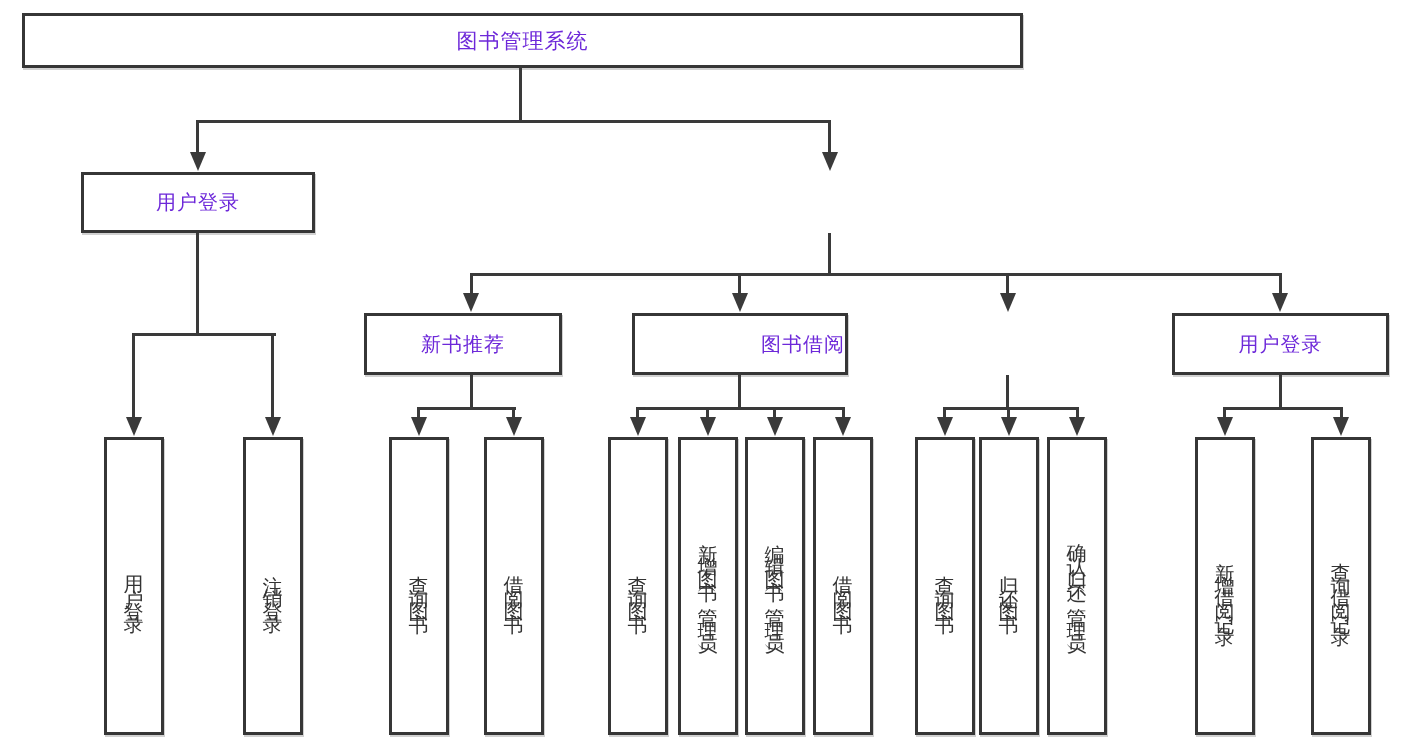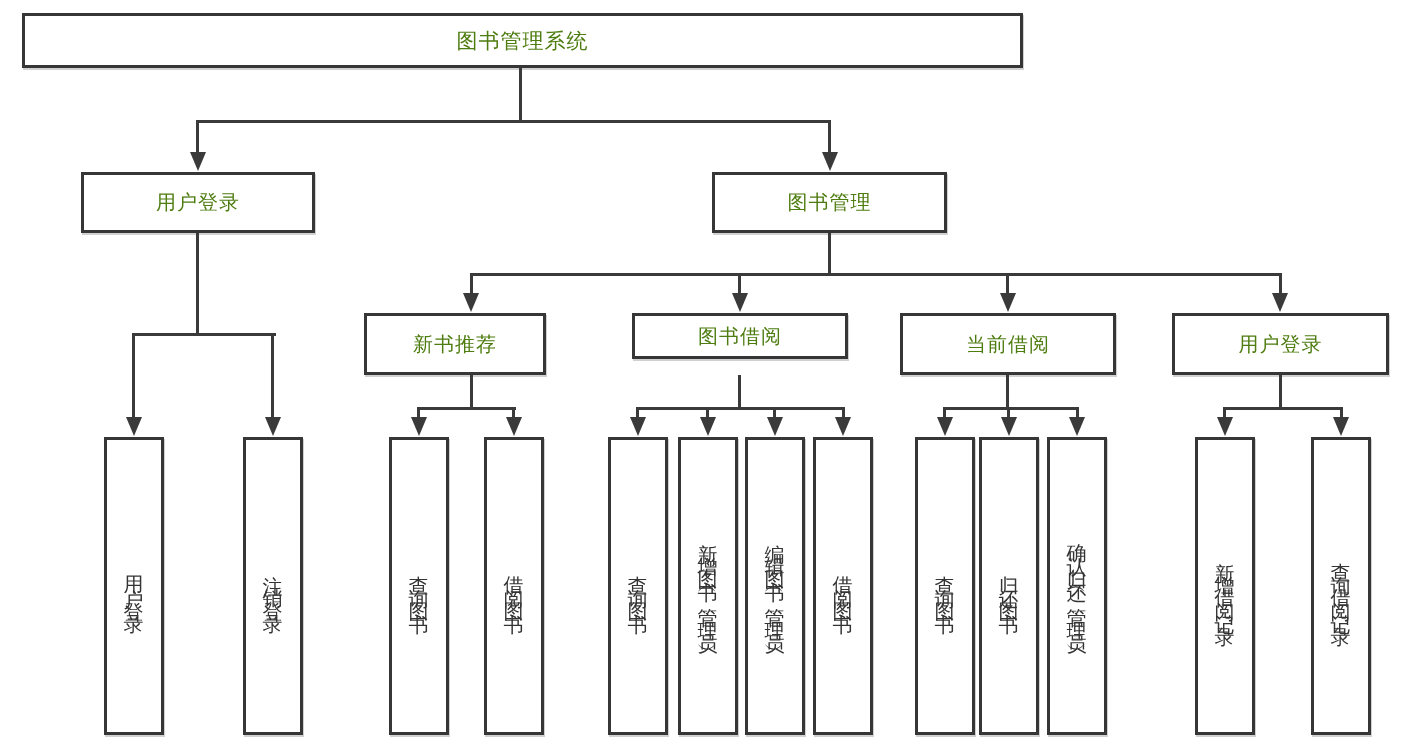--- a/index.html
+++ b/index.html
@@ -22,21 +22,21 @@
     box-sizing: border-box;
     border: 3px solid #363636;
     background: #ffffff;
     display: flex;
     align-items: center;
     justify-content: center;
     box-shadow: 1px 2px 0 rgba(90,90,90,0.28);
   }
   .node .lbl {
     font-size: 20px;
-    color: #4d7c0f;
+    color: #6d28d9;
     letter-spacing: 1px;
     white-space: nowrap;
   }
   .node.root .lbl { font-size: 21px; }
   .leaf {
     position: absolute;
     box-sizing: border-box;
     width: 60px;
     height: 298px;
     top: 437px;
@@ -92,51 +92,45 @@
 
   <div class="vl" style="left:519px; top:68px;  height:52px;"></div>
   <div class="hl" style="left:197px; top:120px; width:634px;"></div>
   <div class="vl" style="left:196px; top:120px; height:34px;"></div>
   <div class="arrow" style="left:190px; top:152px;"></div>
   <div class="vl" style="left:828px; top:120px; height:34px;"></div>
   <div class="arrow" style="left:822px; top:152px;"></div>
 
   <div class="node" style="left:81px; top:172px; width:234px; height:61px;">
     <span class="lbl">用户登录</span>
-  </div>
-  <div class="node" style="left:712px; top:172px; width:235px; height:61px;">
-    <span class="lbl">图书管理</span>
   </div>
 
   <div class="vl" style="left:196px; top:233px; height:100px;"></div>
   <div class="hl" style="left:132px; top:333px; width:144px;"></div>
   <div class="vl" style="left:132px; top:333px; height:84px;"></div>
   <div class="arrow" style="left:126px; top:417px;"></div>
   <div class="vl" style="left:271px; top:333px; height:84px;"></div>
   <div class="arrow" style="left:265px; top:417px;"></div>
 
   <div class="vl" style="left:828px;  top:233px; height:40px;"></div>
   <div class="hl" style="left:470px;  top:273px; width:812px;"></div>
   <div class="vl" style="left:470px;  top:273px; height:21px;"></div>
   <div class="arrow" style="left:463px;  top:293px;"></div>
   <div class="vl" style="left:738px;  top:273px; height:21px;"></div>
   <div class="arrow" style="left:732px;  top:293px;"></div>
   <div class="vl" style="left:1006px; top:273px; height:21px;"></div>
   <div class="arrow" style="left:1000px; top:293px;"></div>
   <div class="vl" style="left:1279px; top:273px; height:21px;"></div>
   <div class="arrow" style="left:1272px; top:293px;"></div>
 
-  <div class="node" style="left:364px; top:313px; width:182px; height:62px;">
+  <div class="node" style="left:364px; top:313px; width:198px; height:62px;">
     <span class="lbl">新书推荐</span>
   </div>
-  <div class="node" style="left:632px; top:313px; width:216px; height:46px;">
+  <div class="node" style="left:632px; top:313px; width:216px; height:62px;justify-content:flex-end;">
     <span class="lbl">图书借阅</span>
-  </div>
-  <div class="node" style="left:900px; top:313px; width:216px; height:62px;">
-    <span class="lbl">当前借阅</span>
   </div>
   <div class="node" style="left:1172px; top:313px; width:217px; height:62px;">
     <span class="lbl">用户登录</span>
   </div>
 
   <div class="vl" style="left:470px; top:375px; height:32px;"></div>
   <div class="hl" style="left:417px; top:407px; width:99px;"></div>
   <div class="vl" style="left:417px; top:407px; height:11px;"></div>
   <div class="arrow" style="left:411px; top:417px;"></div>
   <div class="vl" style="left:512px; top:407px; height:11px;"></div>

